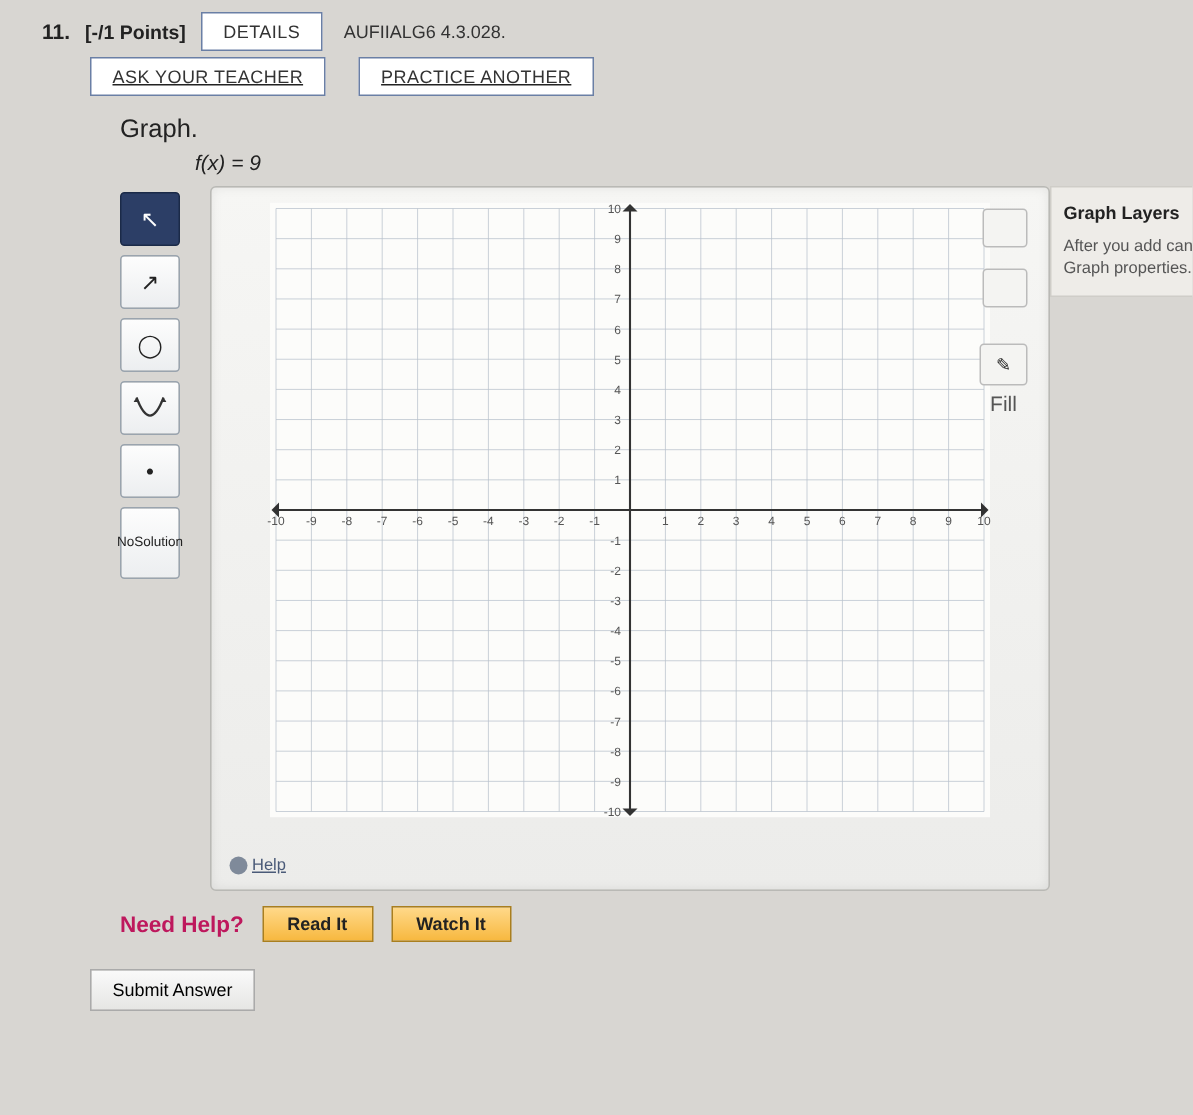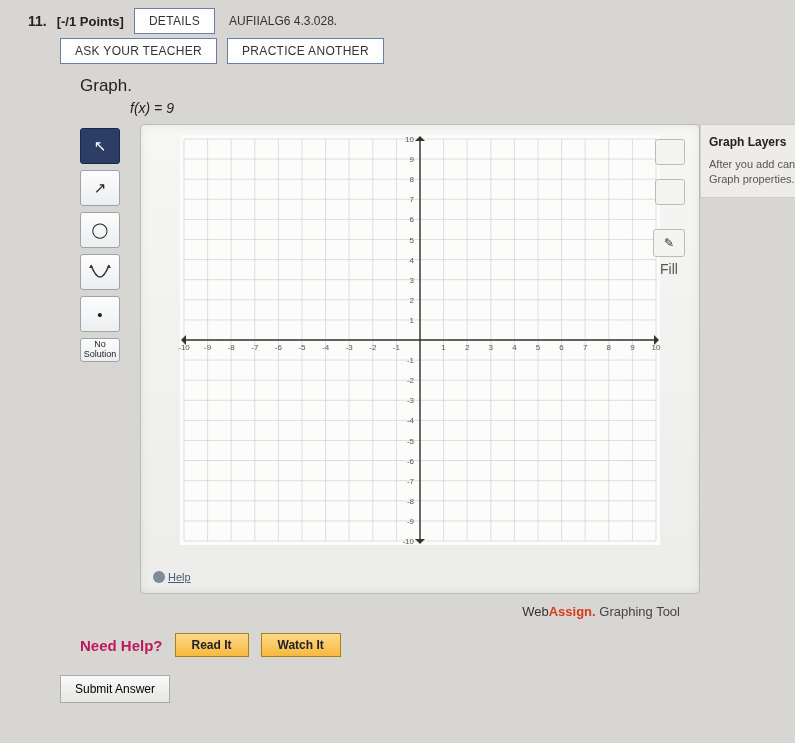--- a/index.html
+++ b/index.html
@@ -23,21 +23,21 @@
   .chip {
     border: 1px solid #6a7fa5;
     background: #ffffff;
     padding: 5px 14px;
     font-size: 12px;
     color: #333;
     cursor: pointer;
     letter-spacing: .3px;
   }
   .assignment-id { font-size: 12px; color: #333; margin-left: 4px; }
-  .header-row2 { padding: 0 16px 8px 60px; display:flex; gap:10px; }
+  .header-row2 { padding: 0 16px 8px 60px; display:flex; gap:22px;text-decoration:underline; }
   .content {
     margin: 4px 0 0 80px;
   }
   .prompt-label { font-size: 17px; margin-bottom: 4px; }
   .formula { font-style: italic; font-size: 14px; margin: 2px 0 8px 50px; }
   .tool-area {
     display: flex;
     gap: 6px;
     position: relative;
   }
@@ -57,25 +57,24 @@
     cursor: pointer;
     font-size: 15px;
     color:#222;
   }
   .tool-btn.selected {
     background: #2c3e66;
     color: #fff;
     border-color: #1b2a48;
   }
   .tool-btn.no-sol {
-    height: 24px;
+    height: 48px;
     font-size: 9px;
     line-height: 1.1;
     text-align: center;
-    flex-direction: column;
     padding: 2px;
   }
   .canvas-wrap {
     width: 560px;
     height: 470px;
     background: linear-gradient(#f6f6f4,#ececea);
     border: 1px solid #b9b9b5;
     border-radius: 4px;
     padding: 10px 10px 26px 10px;
     position: relative;
@@ -284,23 +283,20 @@
         <span>Help</span>
       </div>
     </div>
 
     <div class="layers-panel">
       <div class="title">Graph Layers</div>
       <div class="desc">After you add can use Graph properties.</div>
     </div>
   </div>
 
-  <div class="footer-brand" style="width:620px;">
-    <span class="web">Web</span><span class="assign">Assign.</span><span class="tool"> Graphing Tool</span>
-  </div>
 </div>
 
 <div class="need-help-row">
   <span class="need-help">Need Help?</span>
   <button class="help-btn">Read It</button>
   <button class="help-btn">Watch It</button>
 </div>
 
 <div class="submit-row">
   <button class="submit-btn">Submit Answer</button>

